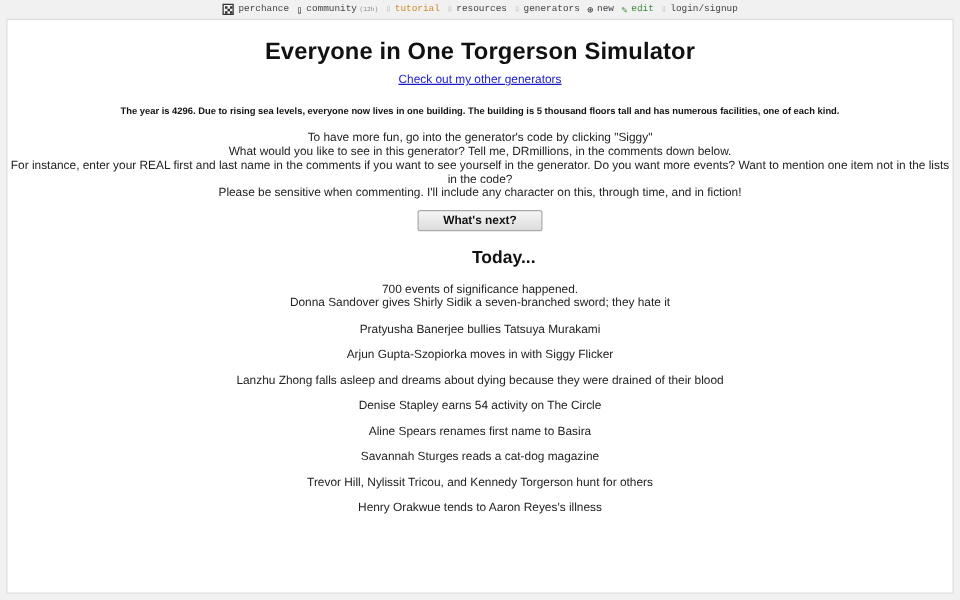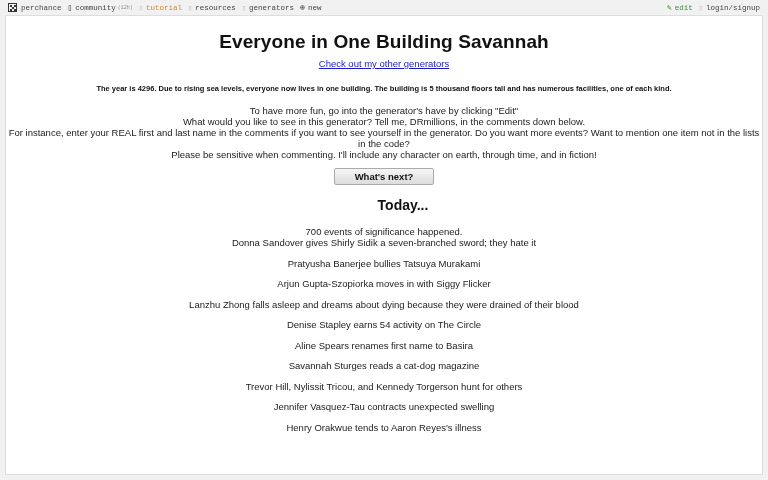--- a/index.html
+++ b/index.html
@@ -8,21 +8,21 @@
       background: #f1f1f1;
       font-family: "Liberation Sans", sans-serif;
       color: #111;
       position: relative;
     }
     
     .topbar {
       position: absolute; left: 0; top: 0; width: 768px; height: 15px;
       font-family: "Liberation Mono", monospace;
       font-size: 7.5px; color: #444;
-      display: flex; align-items: center; justify-content: space-between;
+      display: flex; align-items: center; justify-content: center;
       padding: 0 8px 0 8px;
     }
     .topbar .left, .topbar .right { display: flex; align-items: center; }
     .navitem { display: inline-flex; align-items: center; margin-right: 6px; white-space: nowrap; cursor: pointer; }
     .navitem .ico { margin-right: 3px; font-size: 8px; color: #333; }
     .navitem .sep { color: #bbb; margin-right: 3px; font-size: 7px; }
     .navitem.orange { color: #d08a2c; }
     .navitem.green { color: #3d8a3d; }
     .badge { font-size: 5px; color: #888; margin-left: 2px; }
     .dice {
@@ -104,37 +104,36 @@
       <span>edit</span>
     </span>
     <span class="navitem" style="margin-right:0">
       <span class="sep">▯</span>
       <span>login/signup</span>
     </span>
   </div>
 </div>
 
 <div class="panel">
-  <h1>Everyone in One Building Savannah</h1>
+  <h1>Everyone in One Torgerson Simulator</h1>
   <div><a class="link">Check out my other generators</a></div>
   <p class="intro">The year is 4296. Due to rising sea levels, everyone now lives in one building. The building is 5 thousand floors tall and has numerous facilities, one of each kind.</p>
   <div class="info">
-    <div>To have more fun, go into the generator's have by clicking "Edit"</div>
+    <div>To have more fun, go into the generator's code by clicking "Siggy"</div>
     <div>What would you like to see in this generator? Tell me, DRmillions, in the comments down below.</div>
     <div>For instance, enter your REAL first and last name in the comments if you want to see yourself in the generator. Do you want more events? Want to mention one item not in the lists in the code?</div>
-    <div>Please be sensitive when commenting. I'll include any character on earth, through time, and in fiction!</div>
+    <div>Please be sensitive when commenting. I'll include any character on this, through time, and in fiction!</div>
   </div>
   <button class="btn">What's next?</button>
   <h2>Today...</h2>
   <div class="events">
     <div class="summary">700 events of significance happened.</div>
     <div class="ev">Donna Sandover gives Shirly Sidik a seven-branched sword; they hate it</div>
     <div class="ev">Pratyusha Banerjee bullies Tatsuya Murakami</div>
     <div class="ev">Arjun Gupta-Szopiorka moves in with Siggy Flicker</div>
     <div class="ev">Lanzhu Zhong falls asleep and dreams about dying because they were drained of their blood</div>
     <div class="ev">Denise Stapley earns 54 activity on The Circle</div>
     <div class="ev">Aline Spears renames first name to Basira</div>
     <div class="ev">Savannah Sturges reads a cat-dog magazine</div>
     <div class="ev">Trevor Hill, Nylissit Tricou, and Kennedy Torgerson hunt for others</div>
-    <div class="ev">Jennifer Vasquez-Tau contracts unexpected swelling</div>
     <div class="ev">Henry Orakwue tends to Aaron Reyes's illness</div>
   </div>
 </div>
 
 </body></html>

